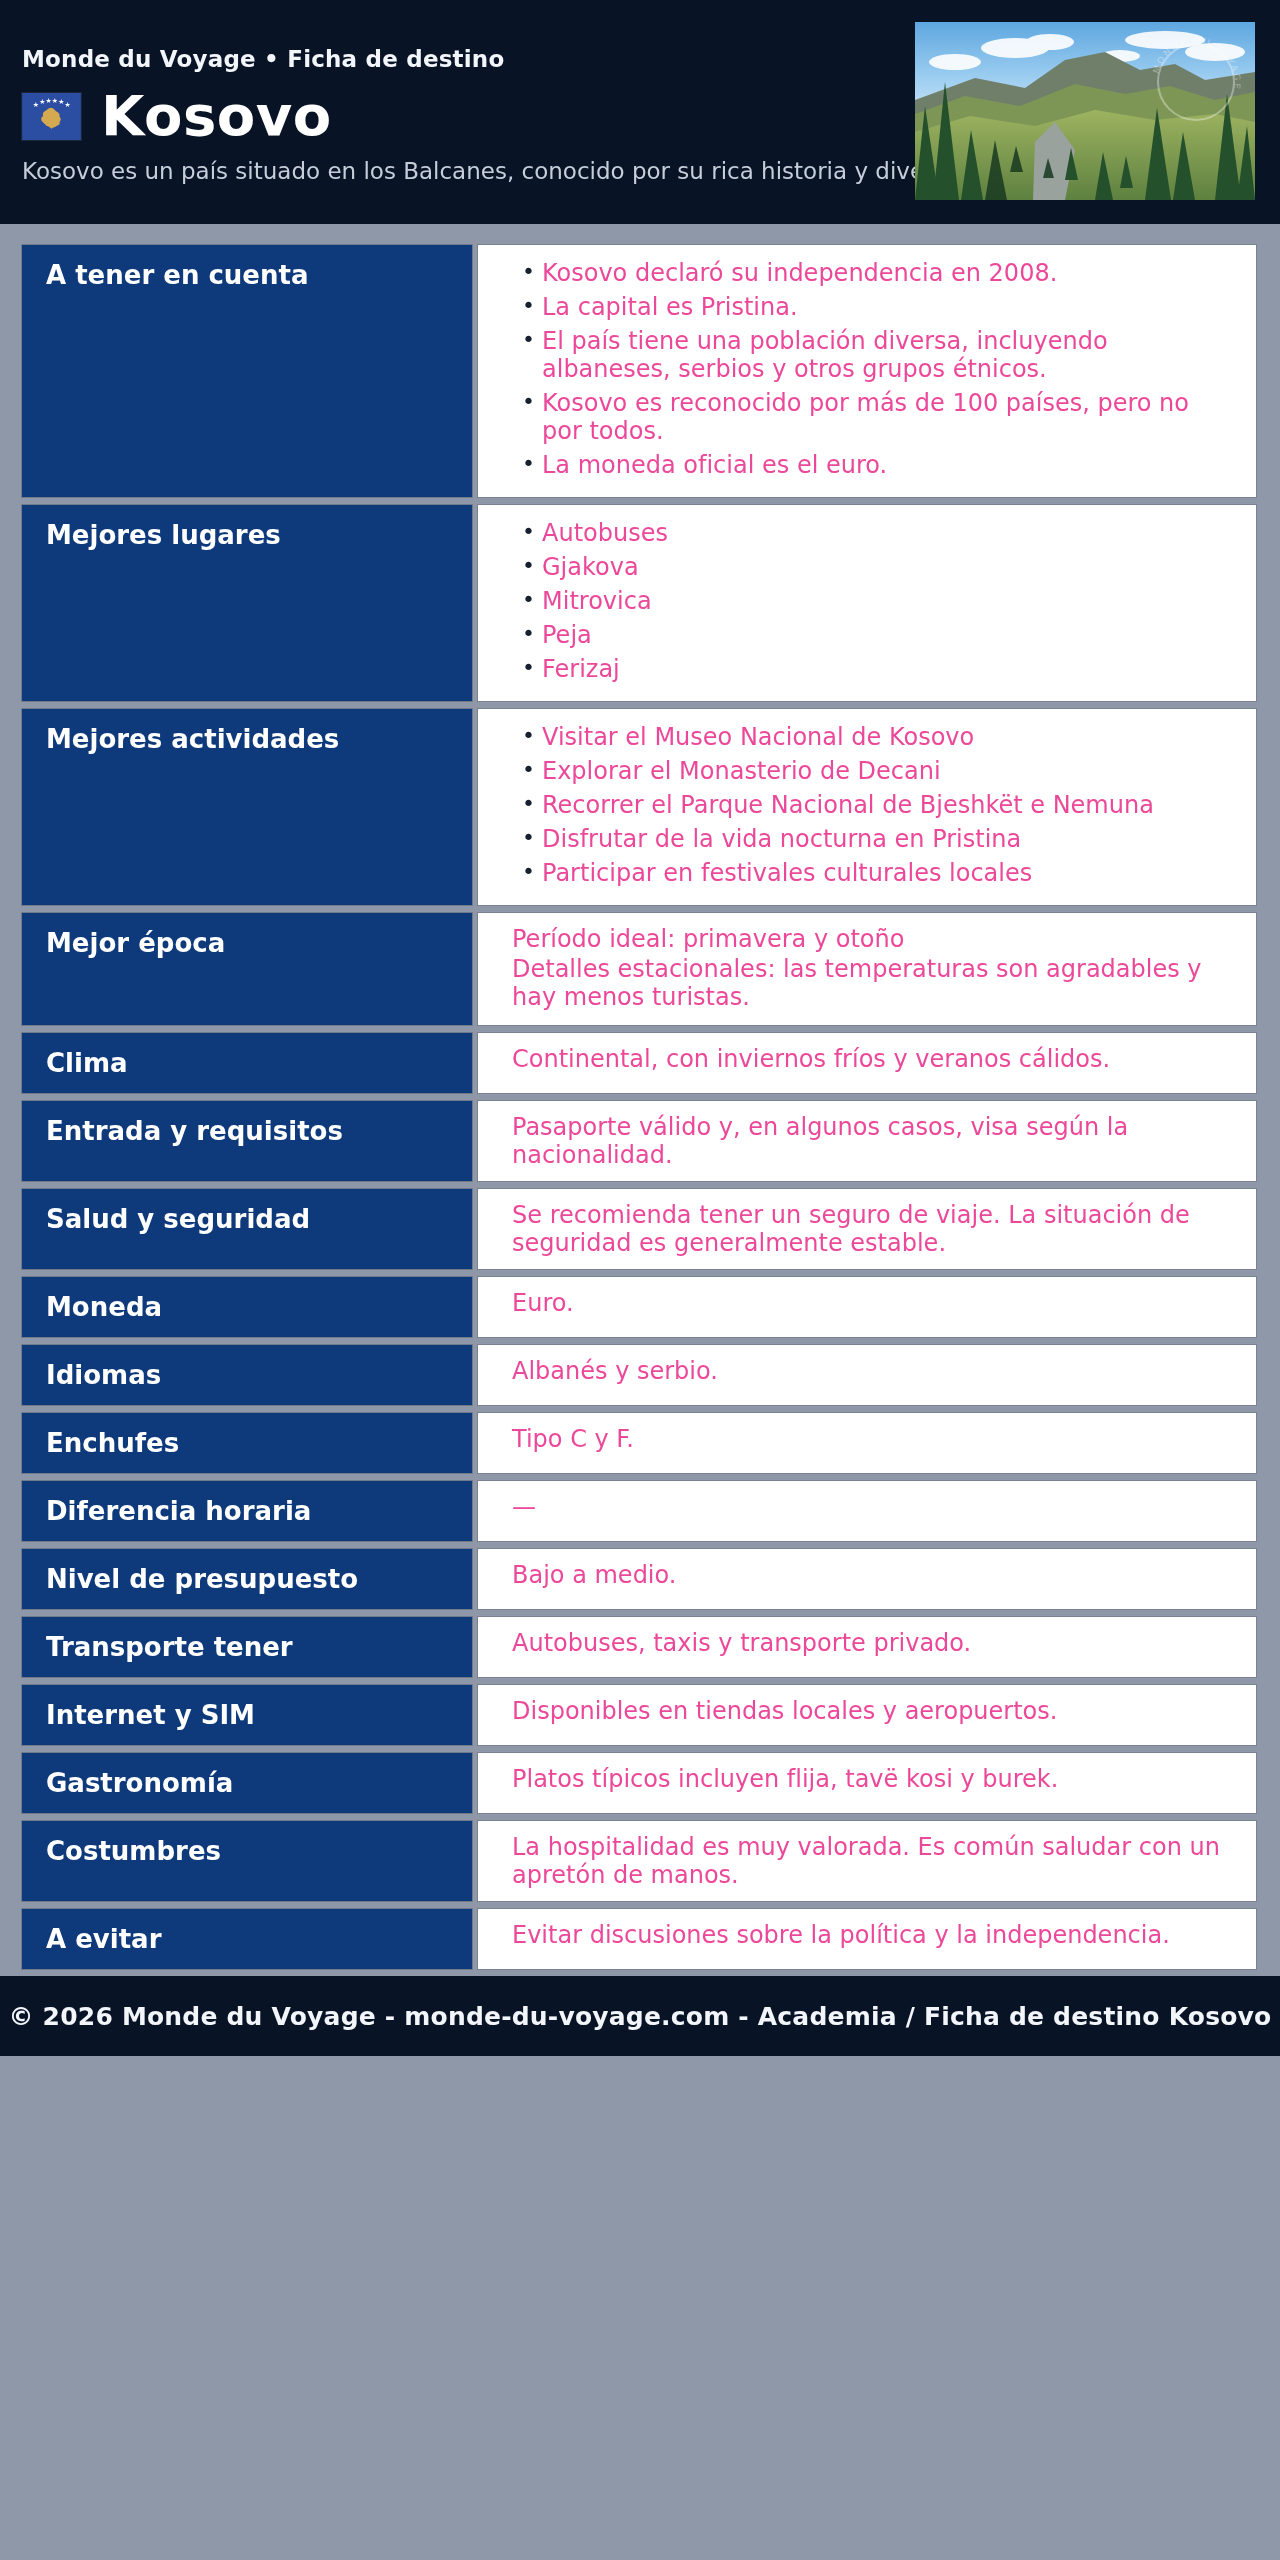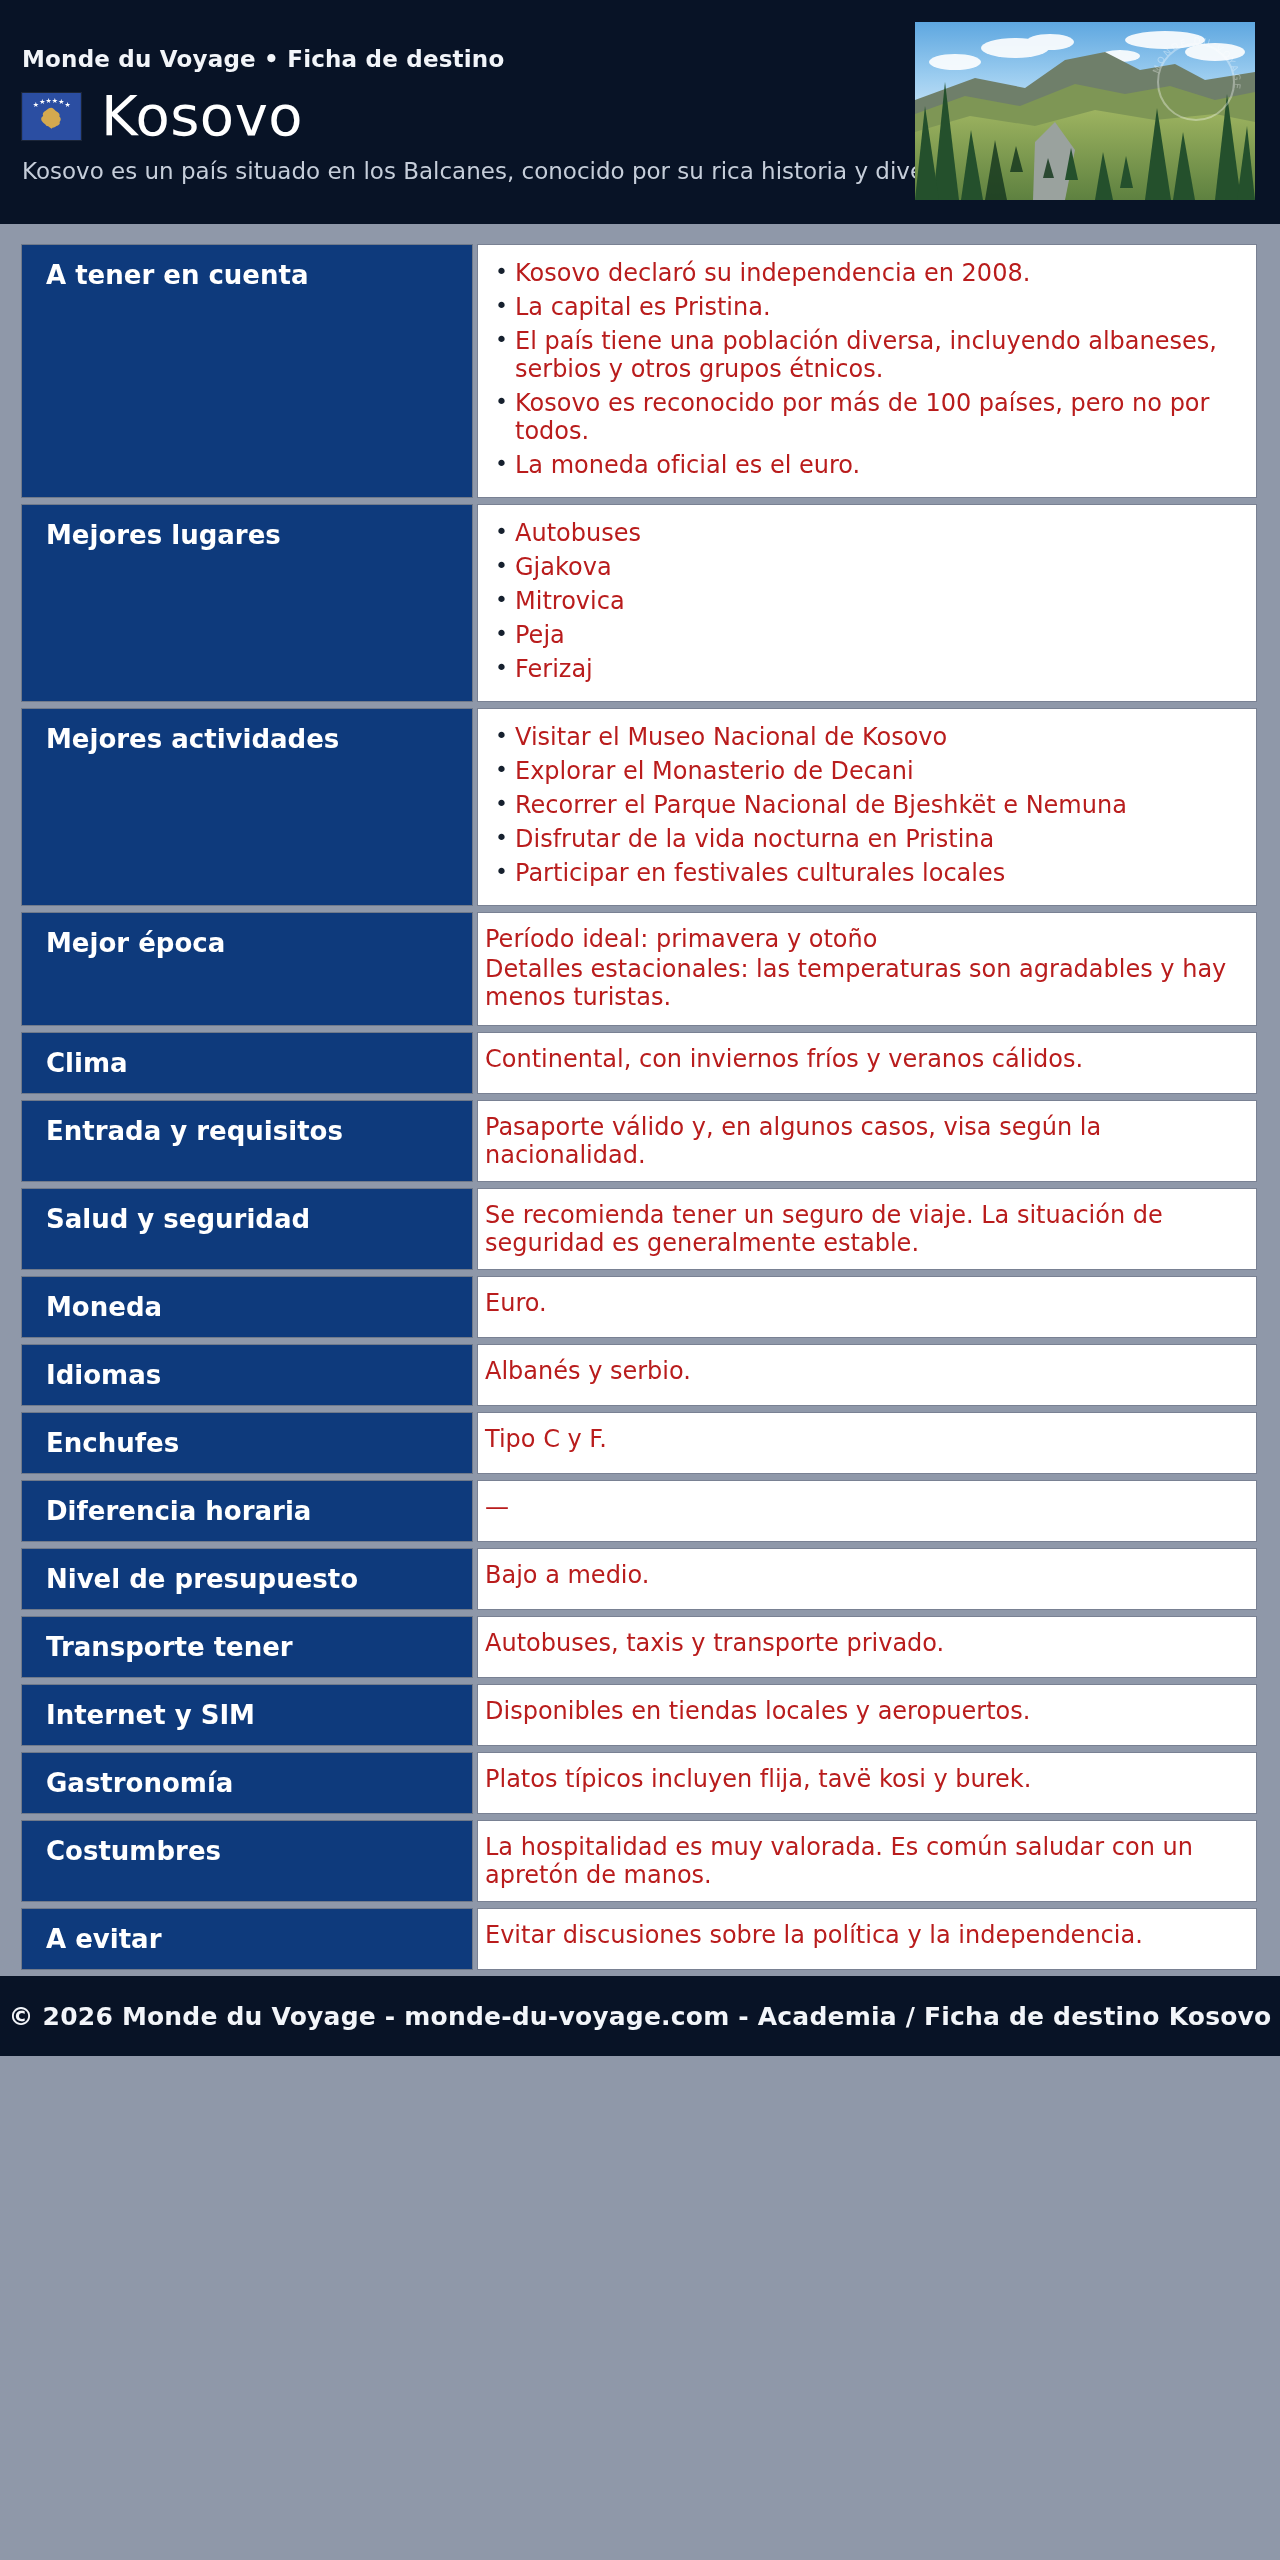--- a/index.html
+++ b/index.html
@@ -27,21 +27,21 @@
     font-size:23px;font-weight:bold;letter-spacing:.2px;color:#f2f5f9;
   }
   .title-row{
     display:flex;align-items:center;gap:20px;margin-top:16px;
   }
   .flag{
     width:59px;height:47px;flex:0 0 59px;display:block;
     box-shadow:0 0 0 1px rgba(255,255,255,.08);
   }
   .page-title{
-    margin:0;font-size:56px;line-height:1;font-weight:normal;color:#ffffff;
+    margin:0;font-size:56px;line-height:1;font-weight:bold;color:#ffffff;
     letter-spacing:.5px;
   }
   .page-subtitle{
     margin-top:14px;font-size:23px;color:#c6ceda;
   }
   .hero{
     position:absolute;top:22px;right:25px;
     width:340px;height:178px;display:block;
   }
   
@@ -57,23 +57,23 @@
   .row-label{
     background:#0E3A7C;
     color:#ffffff;
     font-weight:bold;font-size:26px;
     padding:15px 24px;
     box-sizing:border-box;
     box-shadow:0 0 0 1px rgba(20,30,50,.25);
   }
   .row-content{
     background:#ffffff;
-    color:#b91c1c;
+    color:#ec4899;
     font-size:24px;line-height:28px;
-    padding:12px 7px;
+    padding:12px 34px;
     box-sizing:border-box;
     box-shadow:0 0 0 1px rgba(20,30,50,.18);
   }
   ul.bullets{margin:2px 0;padding-left:8px;list-style:none;}
   ul.bullets li{
     margin:0 0 6px 0;padding-left:22px;position:relative;
   }
   ul.bullets li::before{
     content:"•";position:absolute;left:2px;top:-1px;
     font-size:22px;color:#16202e;

